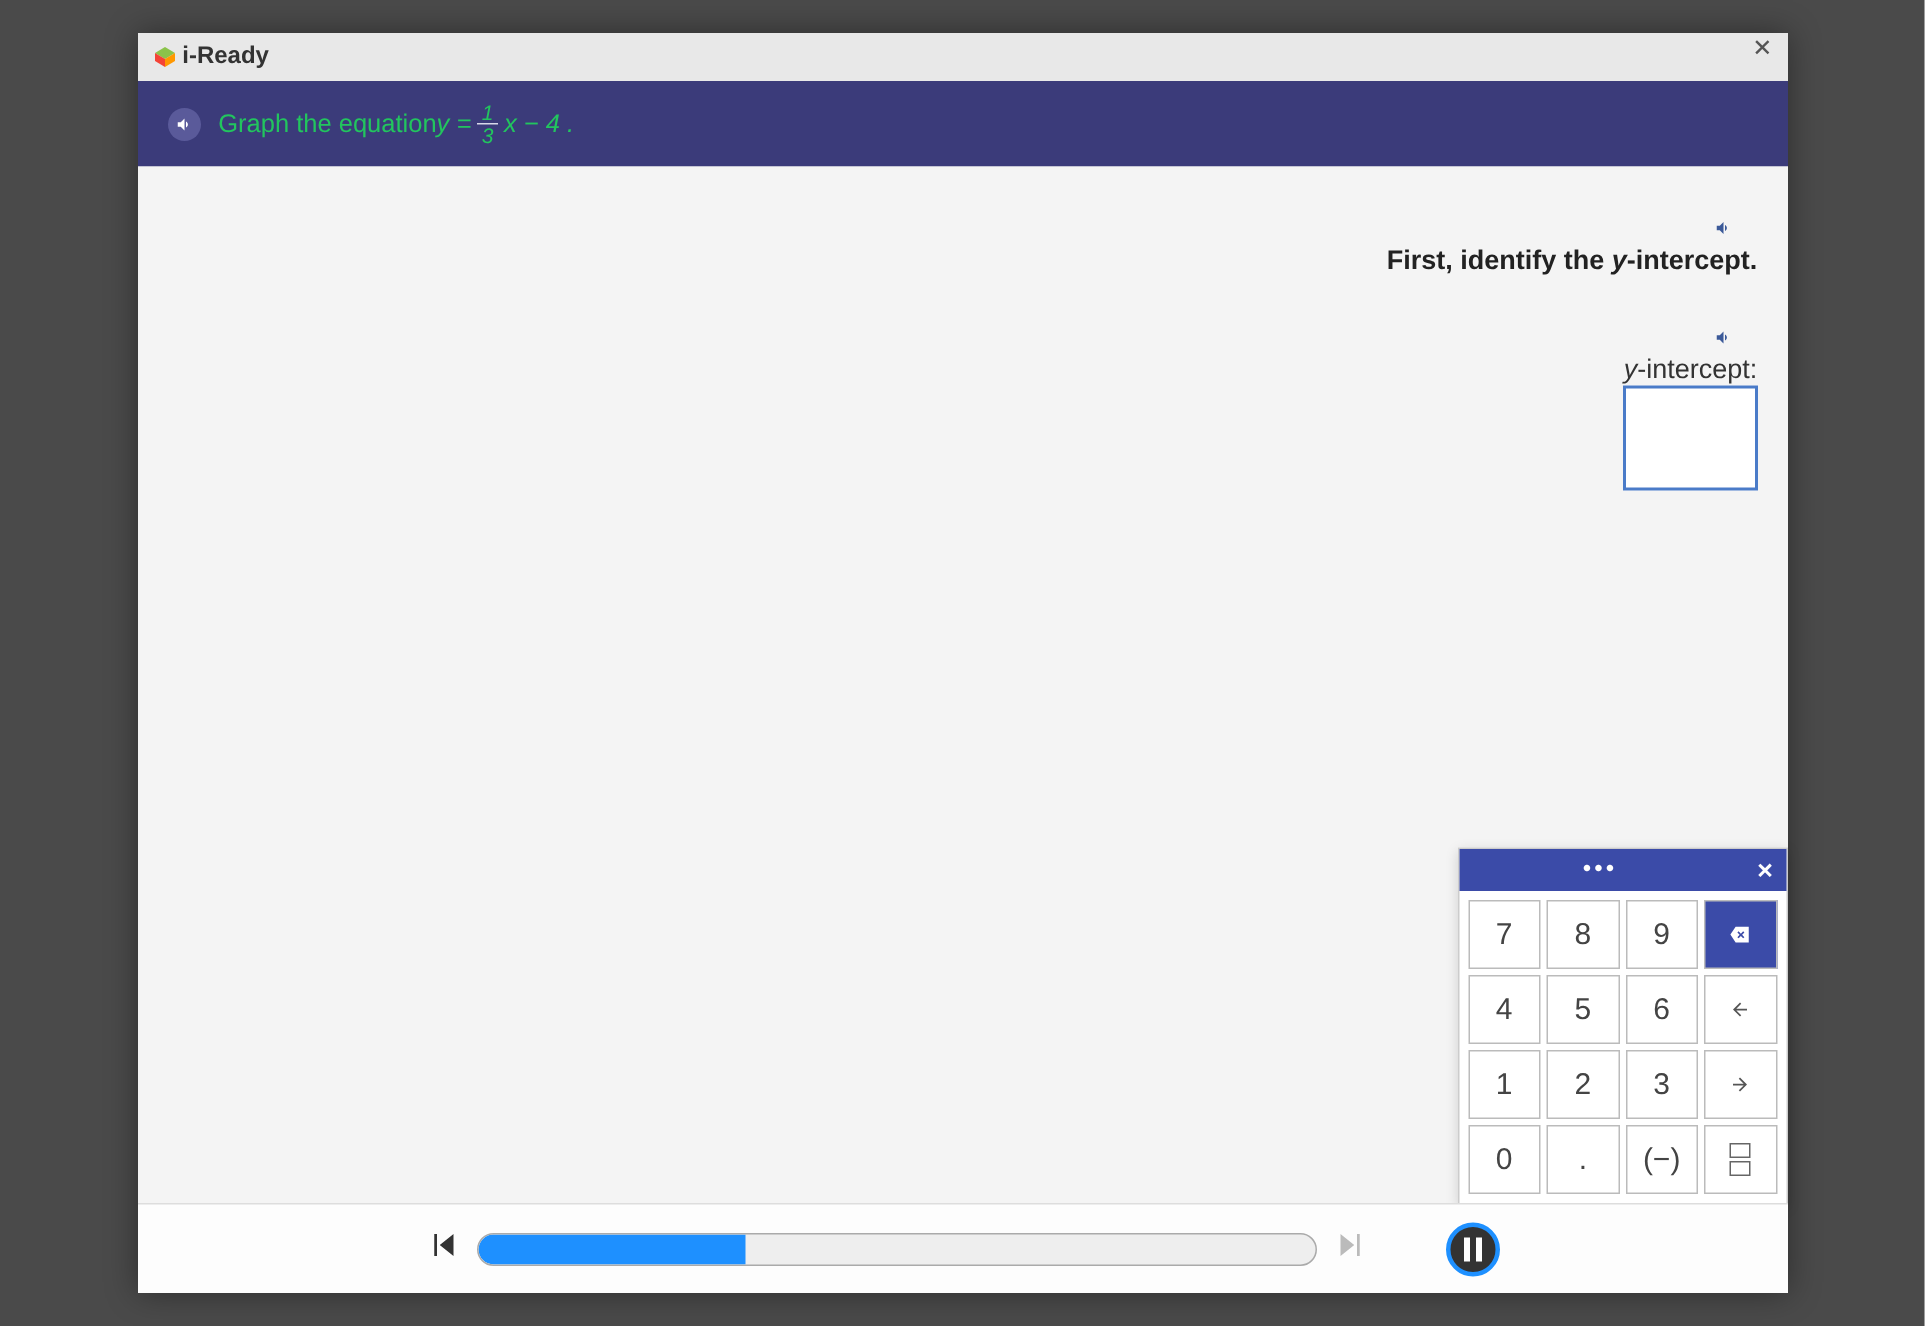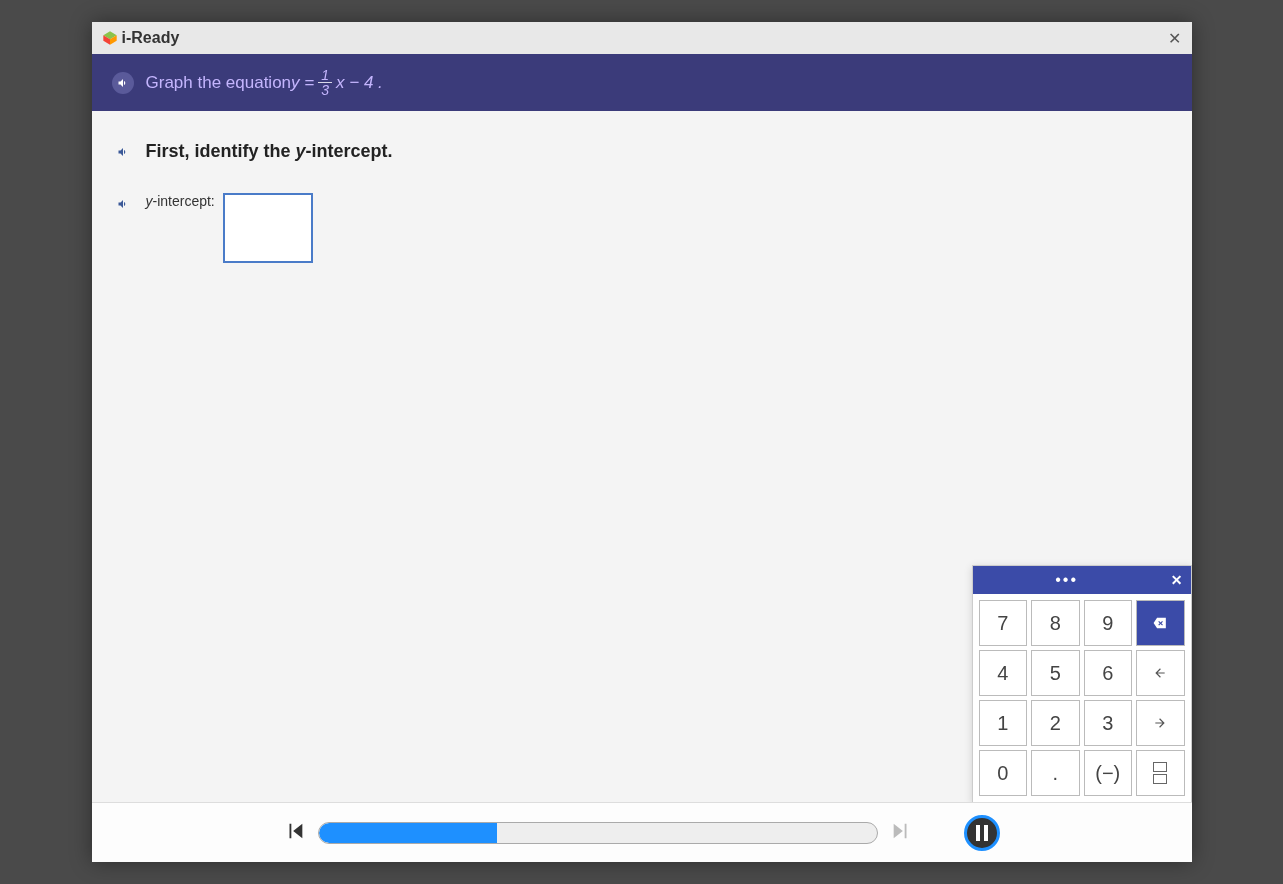--- a/index.html
+++ b/index.html
@@ -17,21 +17,20 @@
       width: 1100px;
       height: 840px;
       background: #f0f0f0;
       position: relative;
       box-shadow: 0 0 20px rgba(0,0,0,0.4);
     }
     .titlebar {
       height: 32px;
       background: #e8e8e8;
       display: flex;
-      align-items: center;
       padding: 0 10px;
       position: relative;
     }
     .logo {
       display: flex;
       align-items: center;
       font-weight: bold;
       font-size: 16px;
       color: #333;
     }
@@ -50,21 +49,21 @@
     }
     .close-x {
       position: absolute;
       right: 10px;
       color: #555;
       cursor: pointer;
       font-size: 16px;
     }
     .instruction-bar {
       background: #3b3b7a;
-      color: #c4b5fd;
+      color: #22c55e;
       padding: 14px 20px;
       display: flex;
       align-items: center;
       font-size: 17px;
     }
     .audio-icon {
       width: 22px;
       height: 22px;
       border-radius: 50%;
       background: #5a5a9a;
@@ -88,28 +87,29 @@
     .frac .num { border-bottom: 1px solid #d8d8e8; padding: 0 3px; }
     .frac .den { padding: 0 3px; }
     .content {
       padding: 30px 20px;
       background: #f4f4f4;
       height: calc(100% - 32px - 56px - 60px);
       position: relative;
     }
     .line {
       display: flex;
-      align-items: flex-start;
+      align-items: flex-end;
       margin-bottom: 30px;
+      flex-direction: column;
     }
     .line .audio-icon { background: transparent; }
     .line .audio-icon svg { fill: #3b5998; }
     .bold-text { font-weight: bold; font-size: 18px; color: #222; }
     .bold-text .ital { font-style: italic; }
-    .label-text { font-size: 14px; color: #333; }
+    .label-text { font-size: 18px; color: #333; }
     .label-text .ital { font-style: italic; }
     .input-box {
       width: 90px;
       height: 70px;
       border: 2px solid #4a7bc8;
       background: #fff;
       margin-left: 8px;
       font-size: 22px;
       text-align: left;
       padding: 6px 10px;

